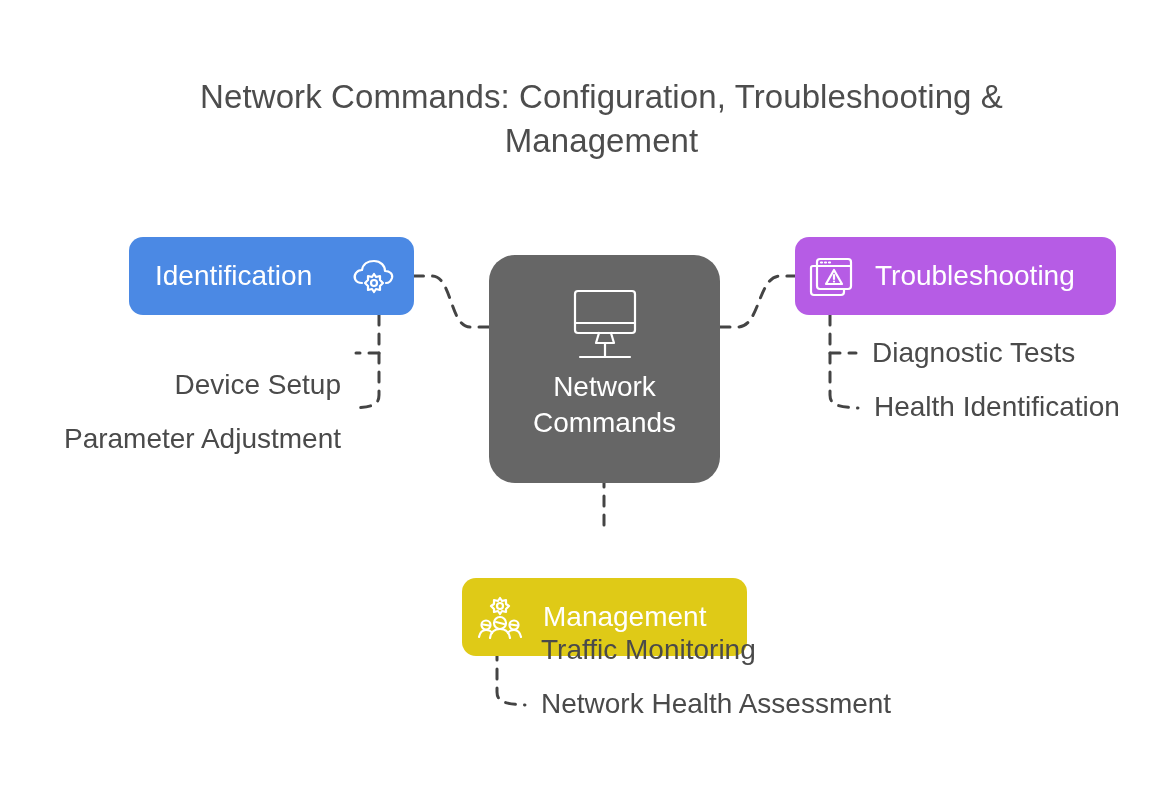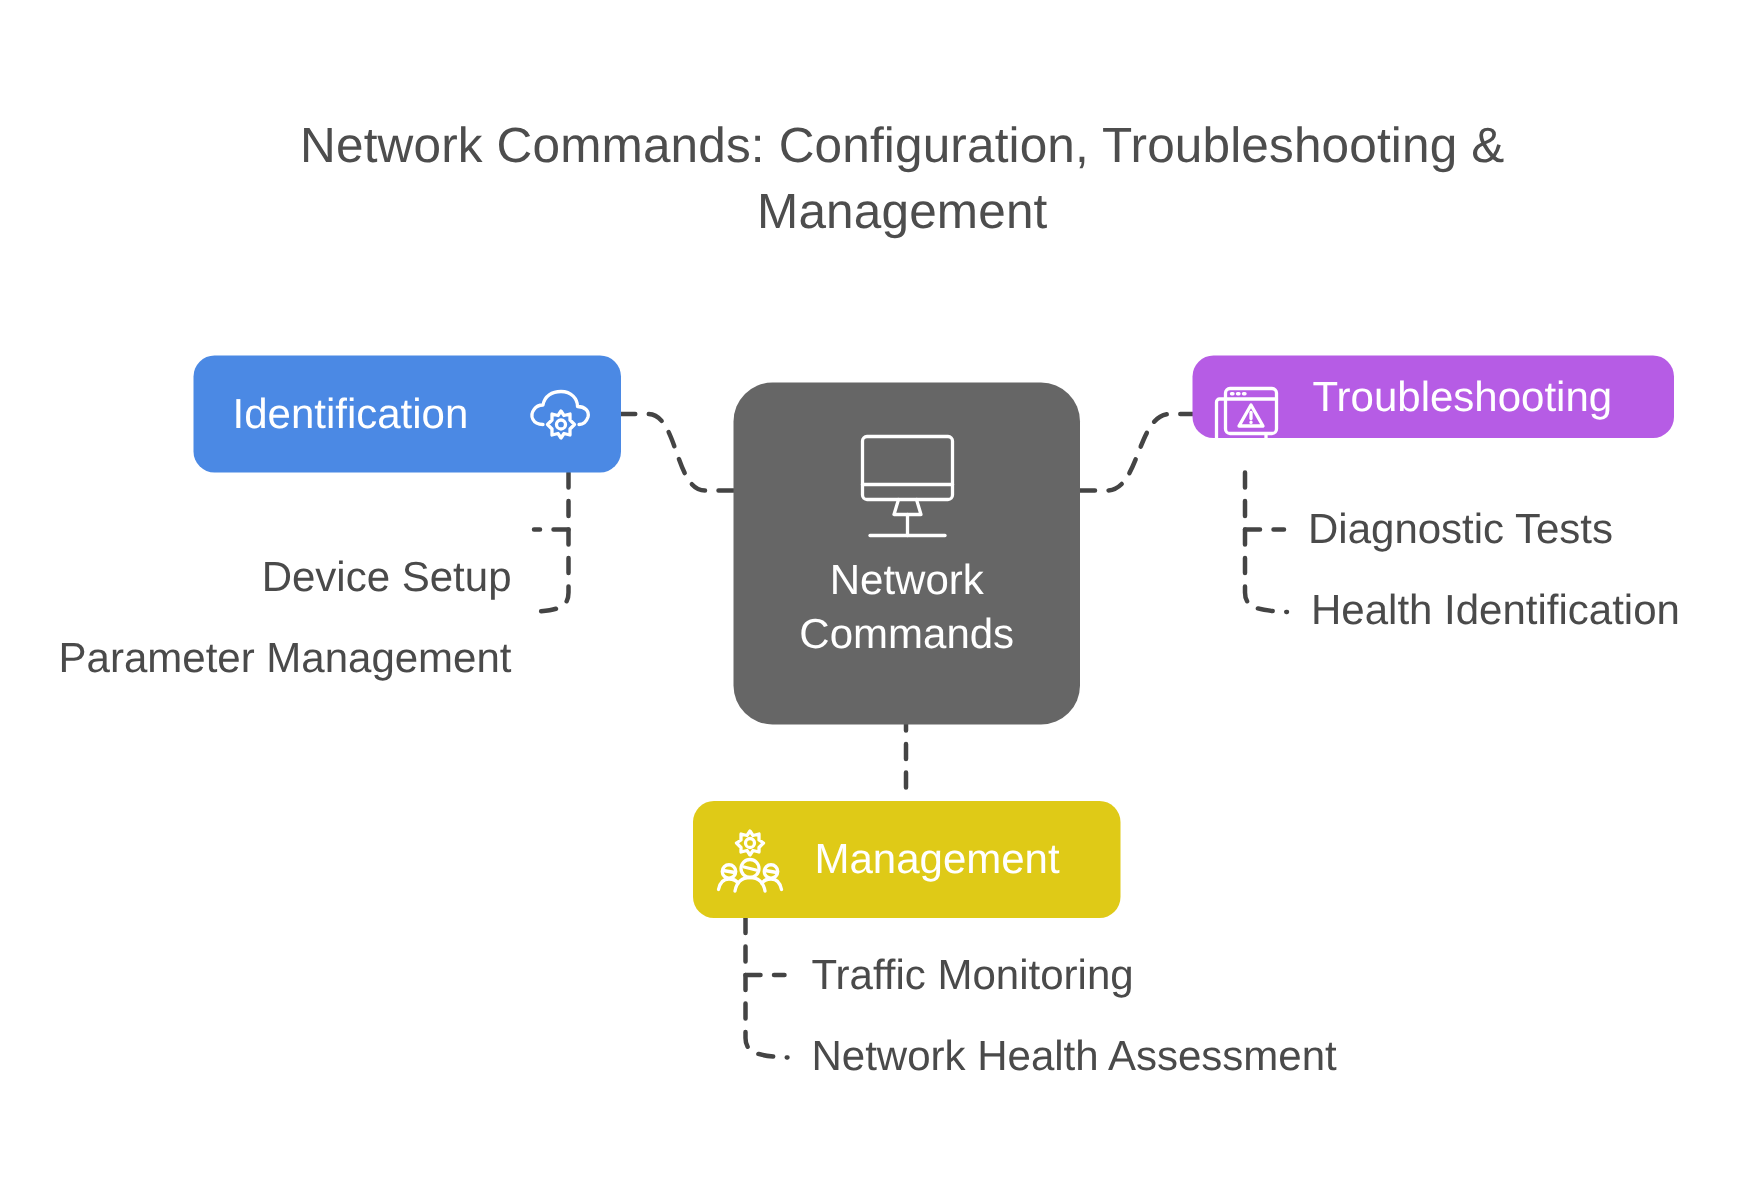--- a/index.html
+++ b/index.html
@@ -11,21 +11,21 @@
     .connectors path { fill: none; stroke: #444444; stroke-width: 3; stroke-dasharray: 10 9; stroke-linecap: round; }
     .node { position: absolute; border-radius: 14px; color: #ffffff; display: flex; align-items: center; }
     .node .label { font-size: 28px; white-space: nowrap; }
     .node svg { flex: none; }
     .node svg * { fill: none; stroke: #ffffff; stroke-width: 2.2; stroke-linecap: round; stroke-linejoin: round; }
 
     #node-config { left: 129px; top: 237px; width: 285px; height: 78px; background: #4b89e4; }
     #node-config .label { position: absolute; left: 26px; }
     #node-config svg { position: absolute; left: 348px; left: 221px; top: 20px; }
 
-    #node-trouble { left: 795px; top: 237px; width: 321px; height: 55px; background: #b65ce5; }
+    #node-trouble { left: 795px; top: 237px; width: 321px; height: 78px; background: #b65ce5; }
     #node-trouble svg { position: absolute; left: 14px; top: 19px; }
     #node-trouble .label { position: absolute; left: 80px; }
 
     #node-manage { left: 462px; top: 534px; width: 285px; height: 78px; background: #dfca17; }
     #node-manage svg { position: absolute; left: 14px; top: 17px; }
     #node-manage .label { position: absolute; left: 81px; }
 
     #node-center { left: 489px; top: 255px; width: 231px; height: 228px; background: #666666;
                    border-radius: 26px; flex-direction: column; justify-content: flex-start; }
     #node-center svg { position: absolute; left: 84px; top: 34px; }
@@ -77,21 +77,21 @@
     <line x1="12" y1="6.5" x2="13" y2="6.5"></line>
     <line x1="16" y1="6.5" x2="17" y2="6.5"></line>
     <line x1="20" y1="6.5" x2="21" y2="6.5"></line>
     <path d="M25,14 L33,28 L17,28 Z"></path>
     <line x1="25" y1="19" x2="25" y2="23"></line>
     <line x1="25" y1="25.5" x2="25" y2="25.6"></line>
   </svg>
   <span class="label">Troubleshooting</span>
 </div>
 
-<div class="node" id="node-manage" style="background: rgb(223, 202, 23);">
+<div class="node" id="node-manage" style="background: rgb(223, 202, 23); margin-top: 44px;">
   <svg width="48" height="46" viewBox="0 0 48 46">
     <circle cx="24" cy="11" r="3"></circle>
     <path d="M24,3 L26,6 L30,5 L30,9 L33,11 L30,14 L30,17 L26,16 L24,19 L22,16 L18,17 L18,14 L15,11 L18,9 L18,5 L22,6 Z"></path>
     <circle cx="24" cy="28" r="6"></circle>
     <line x1="20" y1="27" x2="28" y2="29"></line>
     <circle cx="10" cy="30" r="4.5"></circle>
     <line x1="7" y1="29.5" x2="13" y2="30.5"></line>
     <circle cx="38" cy="30" r="4.5"></circle>
     <line x1="35" y1="29.5" x2="41" y2="30.5"></line>
     <path d="M3,42 C4,37 7,35 10,35 C13,35 15,36 16,38"></path>
@@ -109,21 +109,21 @@
     <line x1="32" y1="54" x2="32" y2="68"></line>
     <line x1="7" y1="68" x2="57" y2="68"></line>
   </svg>
   <span class="label">Network Commands</span>
 </div>
 
 <div class="sub right" style="right:832px; top:337px;">
   <span>Device Setup</span>
 </div>
 <div class="sub right" style="right:832px; top:391px;">
-  <span>Parameter Management</span>
+  <span>Parameter Adjustment</span>
 </div>
 
 <div class="sub" style="left:872px; top:337px;">
   <span>Diagnostic Tests</span>
 </div>
 <div class="sub" style="left:874px; top:391px;">
   <span>Health Identification</span>
 </div>
 
 <div class="sub" style="left:541px; top:634px;">

